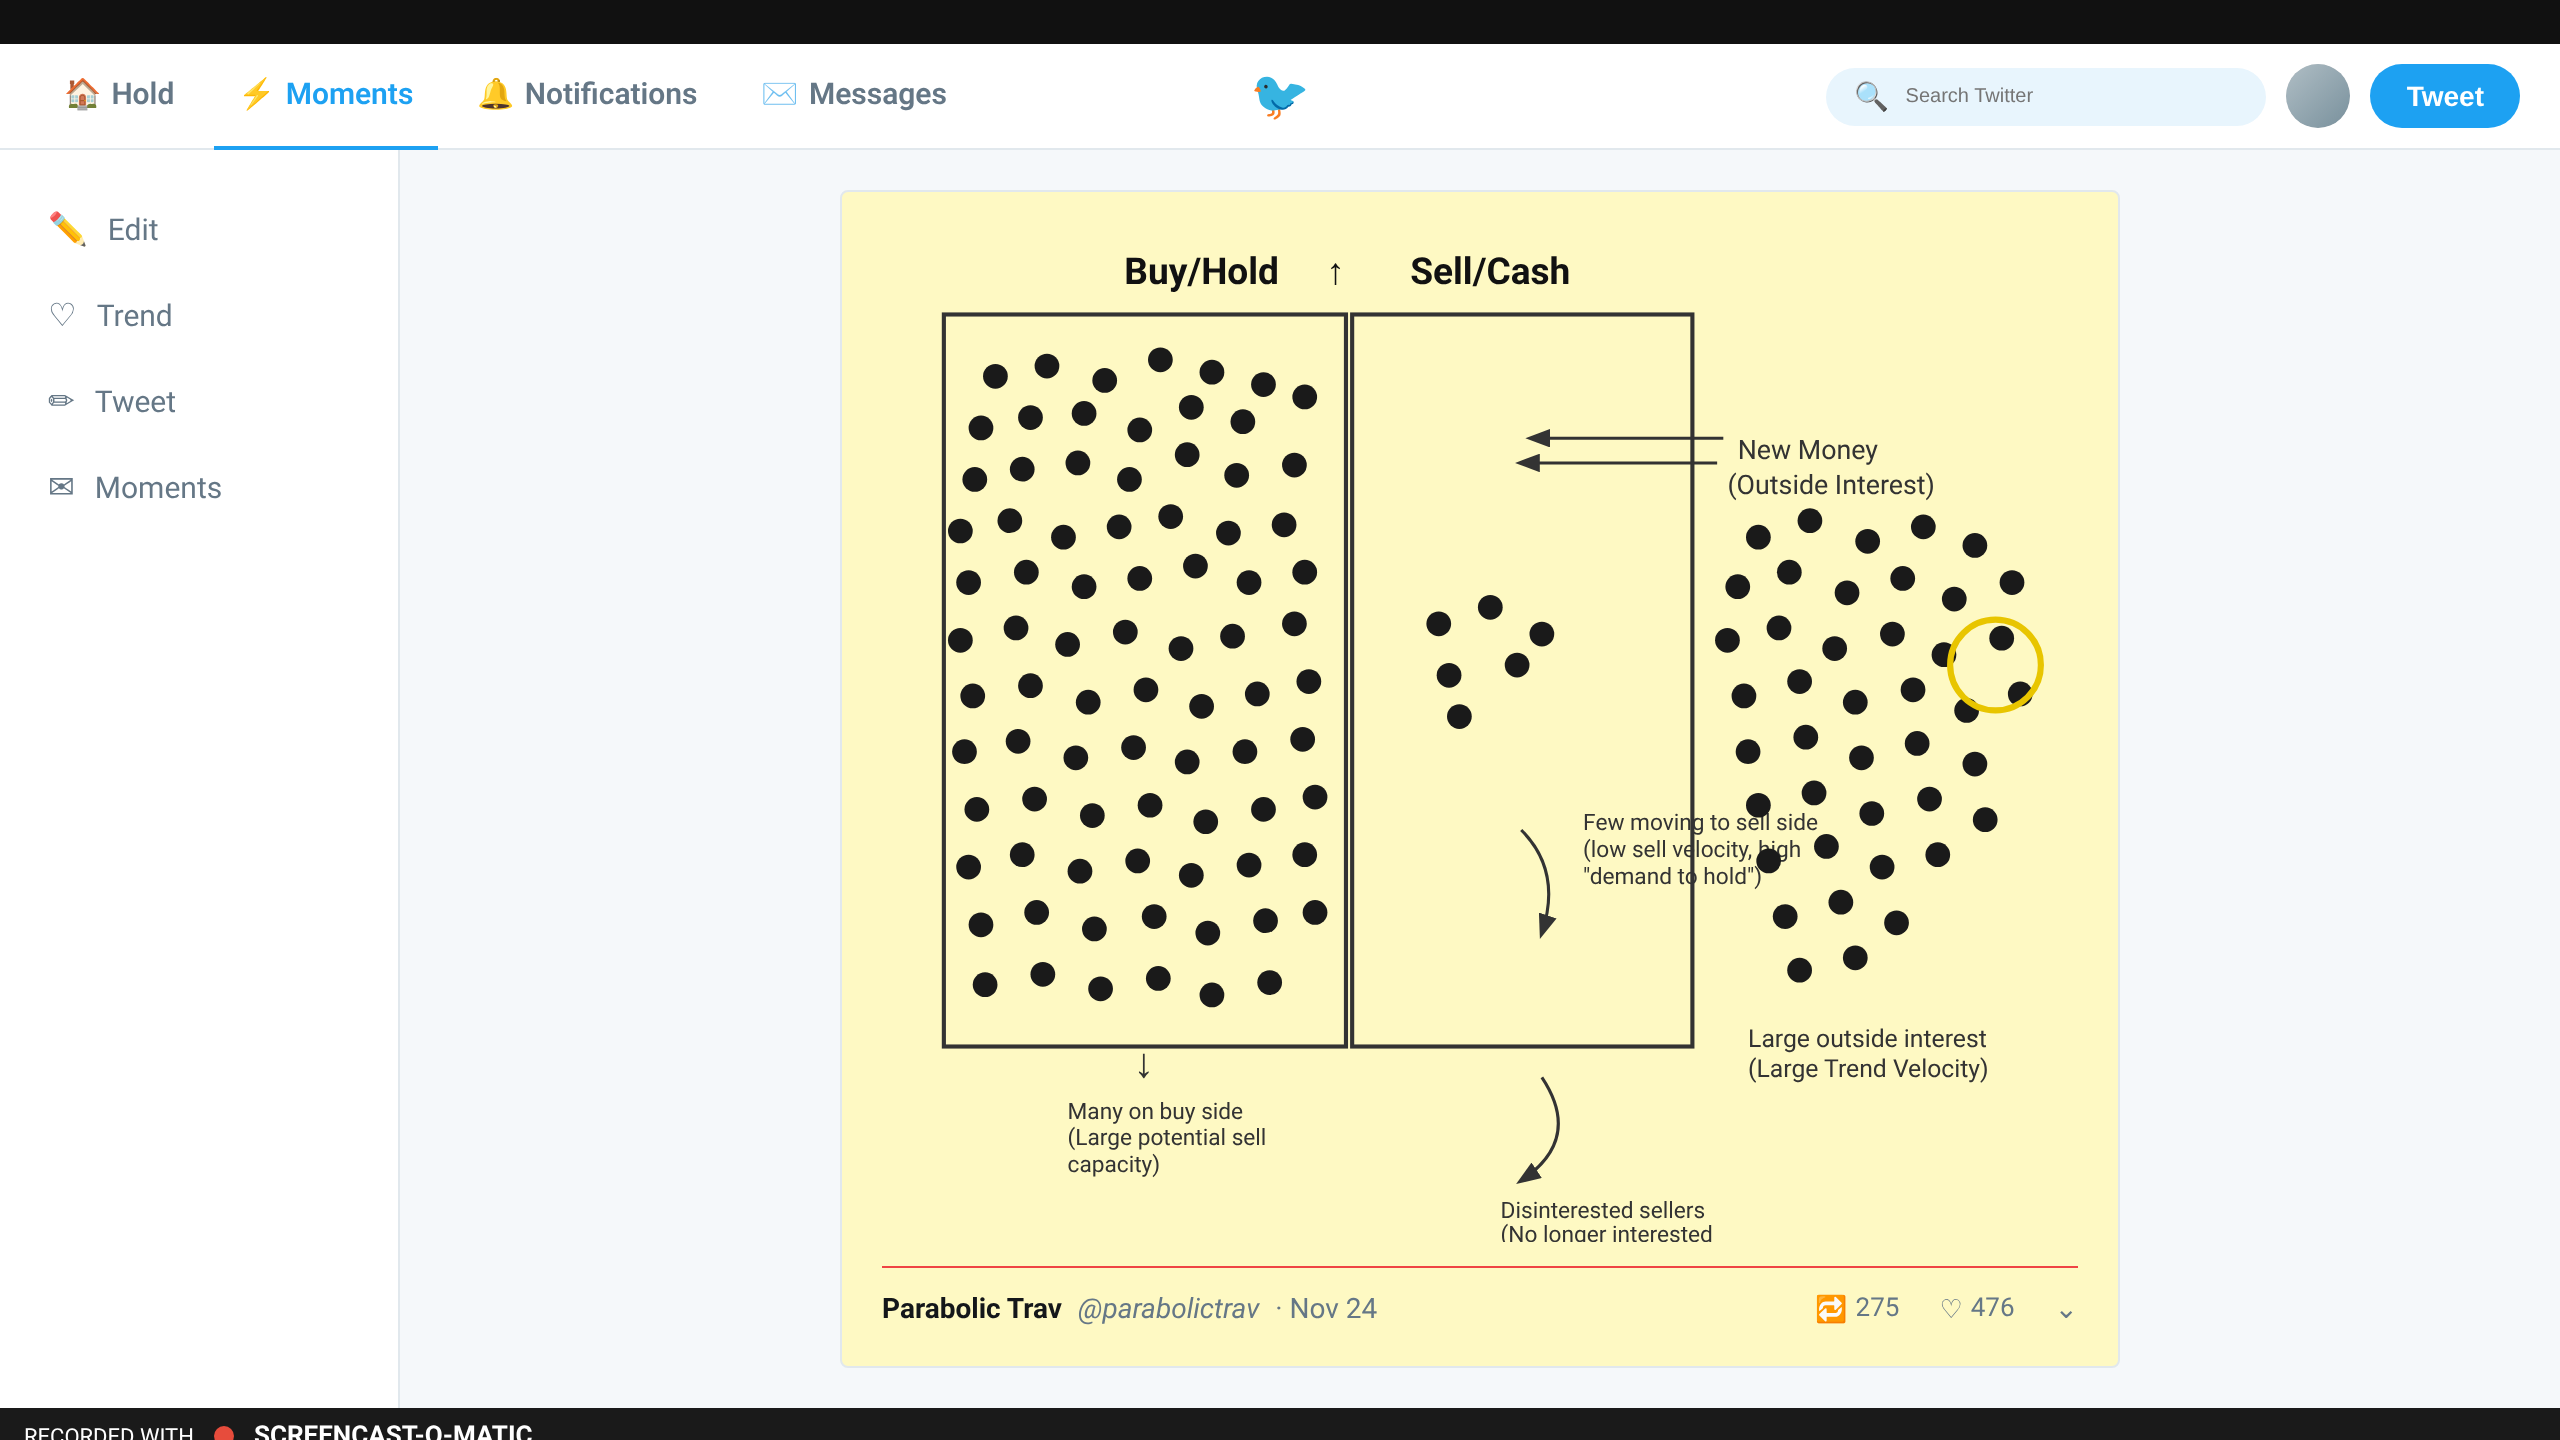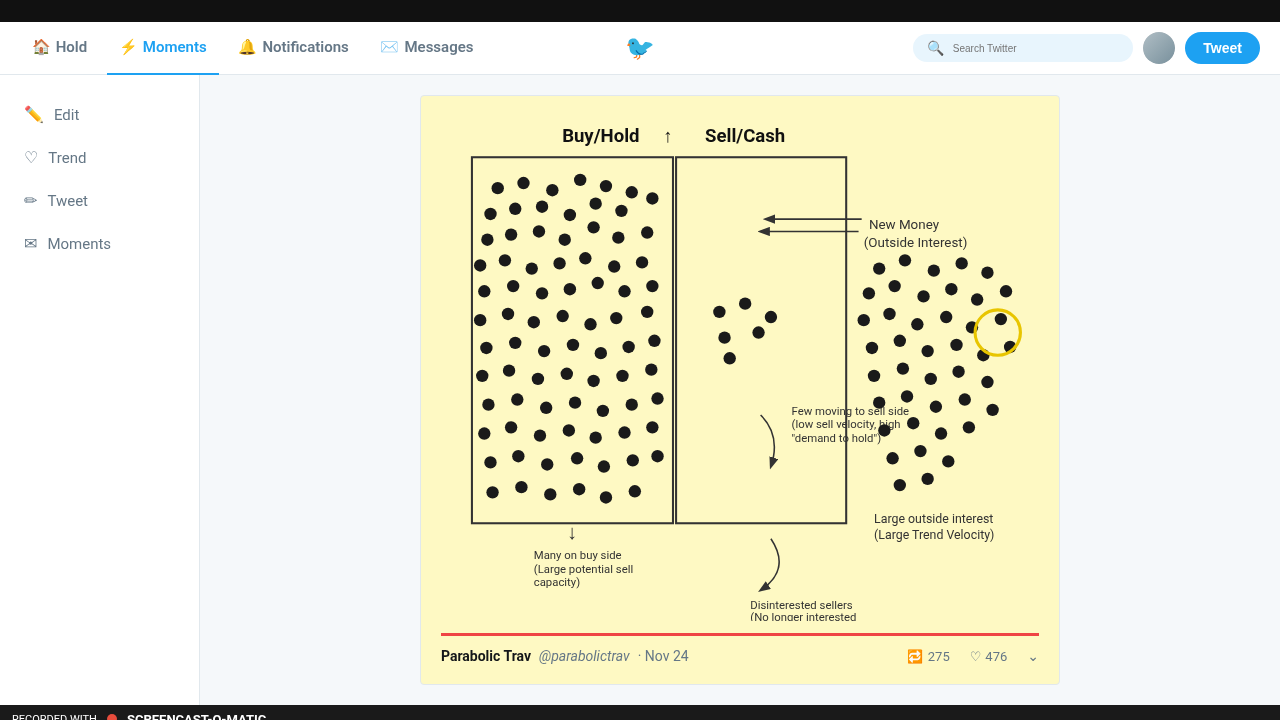--- a/index.html
+++ b/index.html
@@ -157,21 +157,21 @@
       width: 100%;
       position: relative;
     }
 
     
     .tweet-footer {
       display: flex;
       align-items: center;
       gap: 8px;
       padding-top: 12px;
-      border-top: 3px solid #ef4444;
+      border-top: 1px solid #ef4444;
       margin-top: 12px;
       color: #657786;
       font-size: 14px;
     }
     .tweet-author { font-weight: 700; color: #14171a; }
     .tweet-handle { color: #657786; font-style: italic; }
     .tweet-date { color: #657786; }
     .tweet-actions {
       display: flex;
       gap: 20px;

